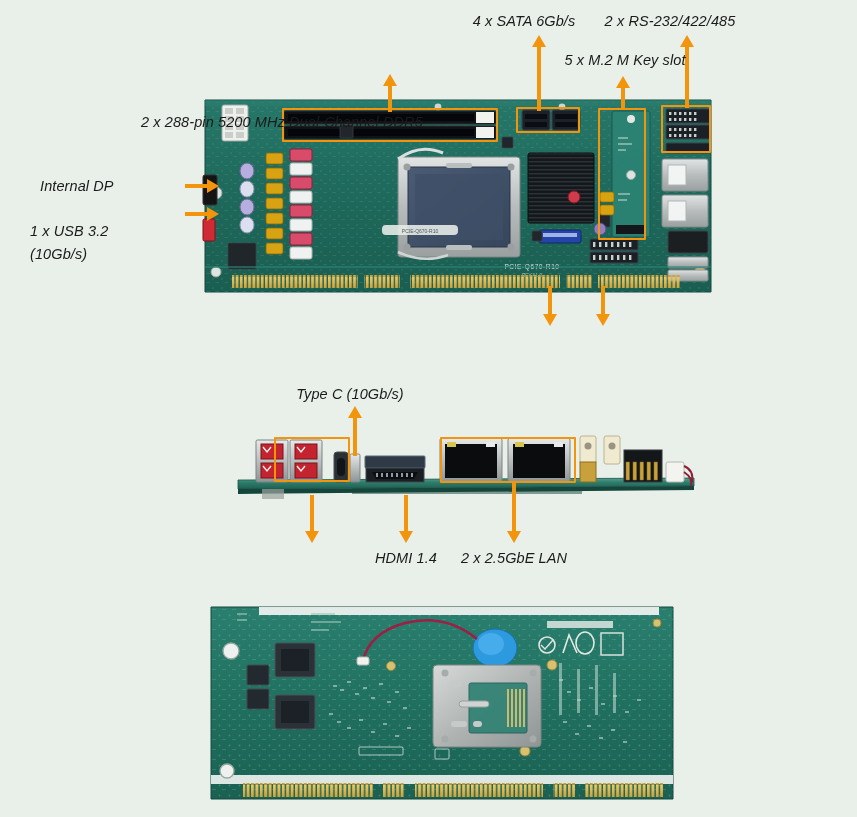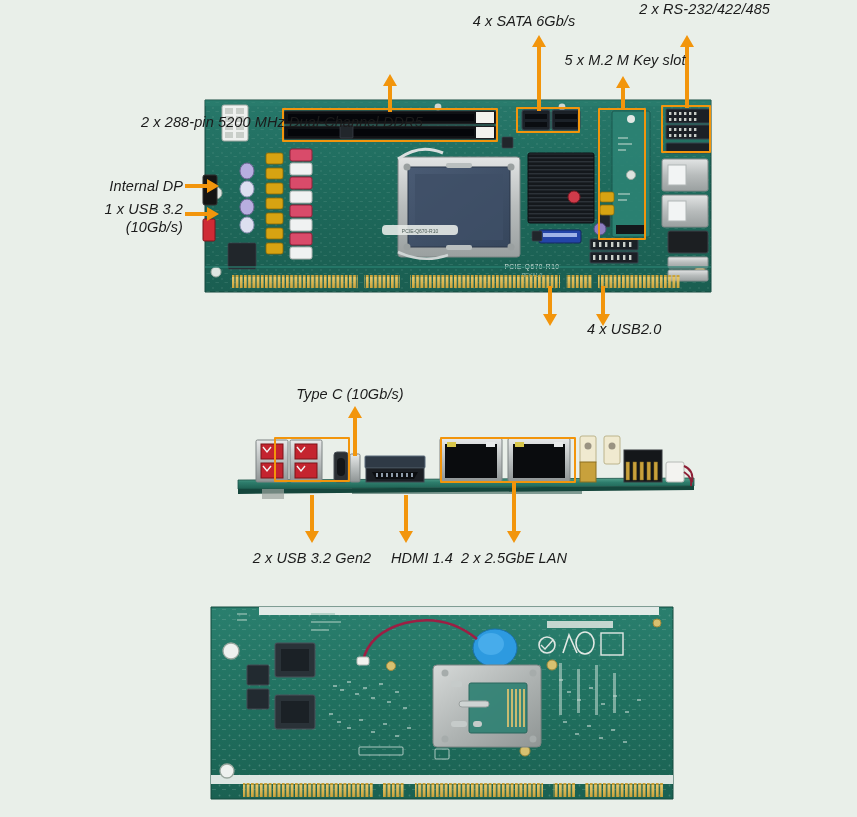--- a/index.html
+++ b/index.html
@@ -18,21 +18,21 @@
     position:absolute;
     font-family:"Liberation Sans", sans-serif;
     font-size:14.5px;
     color:#1b1b1b;
     line-height:18px;
     white-space:pre;
     letter-spacing:0.1px;
     font-style:italic;
   }
   .label.center{text-align:center;}
-  .label.right{text-align:right;}
+  .label.right{}
 
   
   .arrow{position:absolute;}
   .arrow svg{display:block;overflow:visible;}
 
   
   .hl{
     position:absolute;
     border:2.5px solid #f2950c;
     box-sizing:border-box;
@@ -536,82 +536,80 @@
     </svg>
   </div>
 
   <div class="label center" style="left:440px;top:12px;width:168px;">4 x SATA 6Gb/s</div>
   <div class="arrow" style="left:530px;top:33px;">
     <svg width="18" height="78" viewBox="0 0 18 78">
       <path d="M9,2 L16,14 H11 V78 H7 V14 H2 Z" fill="#f2950c"></path>
     </svg>
   </div>
 
-  <div class="label center" style="left:570px;top:0;width:200px;text-align:right;">2 x RS-232/422/485</div>
+  <div class="label center" style="left:570px;top:12px;width:200px;">2 x RS-232/422/485</div>
   <div class="arrow" style="left:678px;top:33px;">
     <svg width="18" height="75" viewBox="0 0 18 75">
       <path d="M9,2 L16,14 H11 V75 H7 V14 H2 Z" fill="#f2950c"></path>
     </svg>
   </div>
 
   <div class="label center" style="left:525px;top:51px;width:200px;">5 x M.2 M Key slot</div>
   <div class="arrow" style="left:614px;top:74px;">
     <svg width="18" height="36" viewBox="0 0 18 36">
       <path d="M9,2 L16,14 H11 V36 H7 V14 H2 Z" fill="#f2950c"></path>
     </svg>
   </div>
 
   <div class="label right" style="left:40px;top:177px;width:143px;">Internal DP</div>
   <div class="arrow" style="left:185px;top:177px;">
     <svg width="36" height="18" viewBox="0 0 36 18">
       <path d="M34,9 L22,16 V11 H0 V7 H22 V2 Z" fill="#f2950c"></path>
     </svg>
   </div>
 
-  <div class="label right" style="left:30px;top:200px;width:153px;line-height:18px;">1 x USB 3.2
+  <div class="label right" style="left:30px;top:220px;width:153px;line-height:23px;">1 x USB 3.2
 (10Gb/s)</div>
   <div class="arrow" style="left:185px;top:205px;">
     <svg width="36" height="18" viewBox="0 0 36 18">
       <path d="M34,9 L22,16 V11 H0 V7 H22 V2 Z" fill="#f2950c"></path>
     </svg>
   </div>
 
   <div class="arrow" style="left:541px;top:286px;">
     <svg width="18" height="40" viewBox="0 0 18 40">
       <path d="M9,40 L2,28 H7 V0 H11 V28 H16 Z" fill="#f2950c"></path>
     </svg>
   </div>
 
   <div class="arrow" style="left:594px;top:286px;">
     <svg width="18" height="40" viewBox="0 0 18 40">
       <path d="M9,40 L2,28 H7 V0 H11 V28 H16 Z" fill="#f2950c"></path>
     </svg>
   </div>
-  <div class="label" style="left:587px;top:320px;width:160px;">4 x USB2.0</div>
 
   <div class="label center" style="left:250px;top:385px;width:200px;">Type C (10Gb/s)</div>
   <div class="arrow" style="left:346px;top:404px;">
     <svg width="18" height="52" viewBox="0 0 18 52">
       <path d="M9,2 L16,14 H11 V52 H7 V14 H2 Z" fill="#f2950c"></path>
     </svg>
   </div>
 
   <div class="arrow" style="left:303px;top:495px;">
     <svg width="18" height="48" viewBox="0 0 18 48">
       <path d="M9,48 L2,36 H7 V0 H11 V36 H16 Z" fill="#f2950c"></path>
     </svg>
   </div>
-  <div class="label center" style="left:222px;top:549px;width:180px;">2 x USB 3.2 Gen2</div>
 
   <div class="arrow" style="left:397px;top:495px;">
     <svg width="18" height="48" viewBox="0 0 18 48">
       <path d="M9,48 L2,36 H7 V0 H11 V36 H16 Z" fill="#f2950c"></path>
     </svg>
   </div>
-  <div class="label center" style="left:372px;top:549px;width:100px;">HDMI 1.4</div>
+  <div class="label center" style="left:356px;top:549px;width:100px;">HDMI 1.4</div>
 
   <div class="arrow" style="left:505px;top:483px;">
     <svg width="18" height="60" viewBox="0 0 18 60">
       <path d="M9,60 L2,48 H7 V0 H11 V48 H16 Z" fill="#f2950c"></path>
     </svg>
   </div>
   <div class="label center" style="left:444px;top:549px;width:140px;">2 x 2.5GbE LAN</div>
 
 </div>
 

